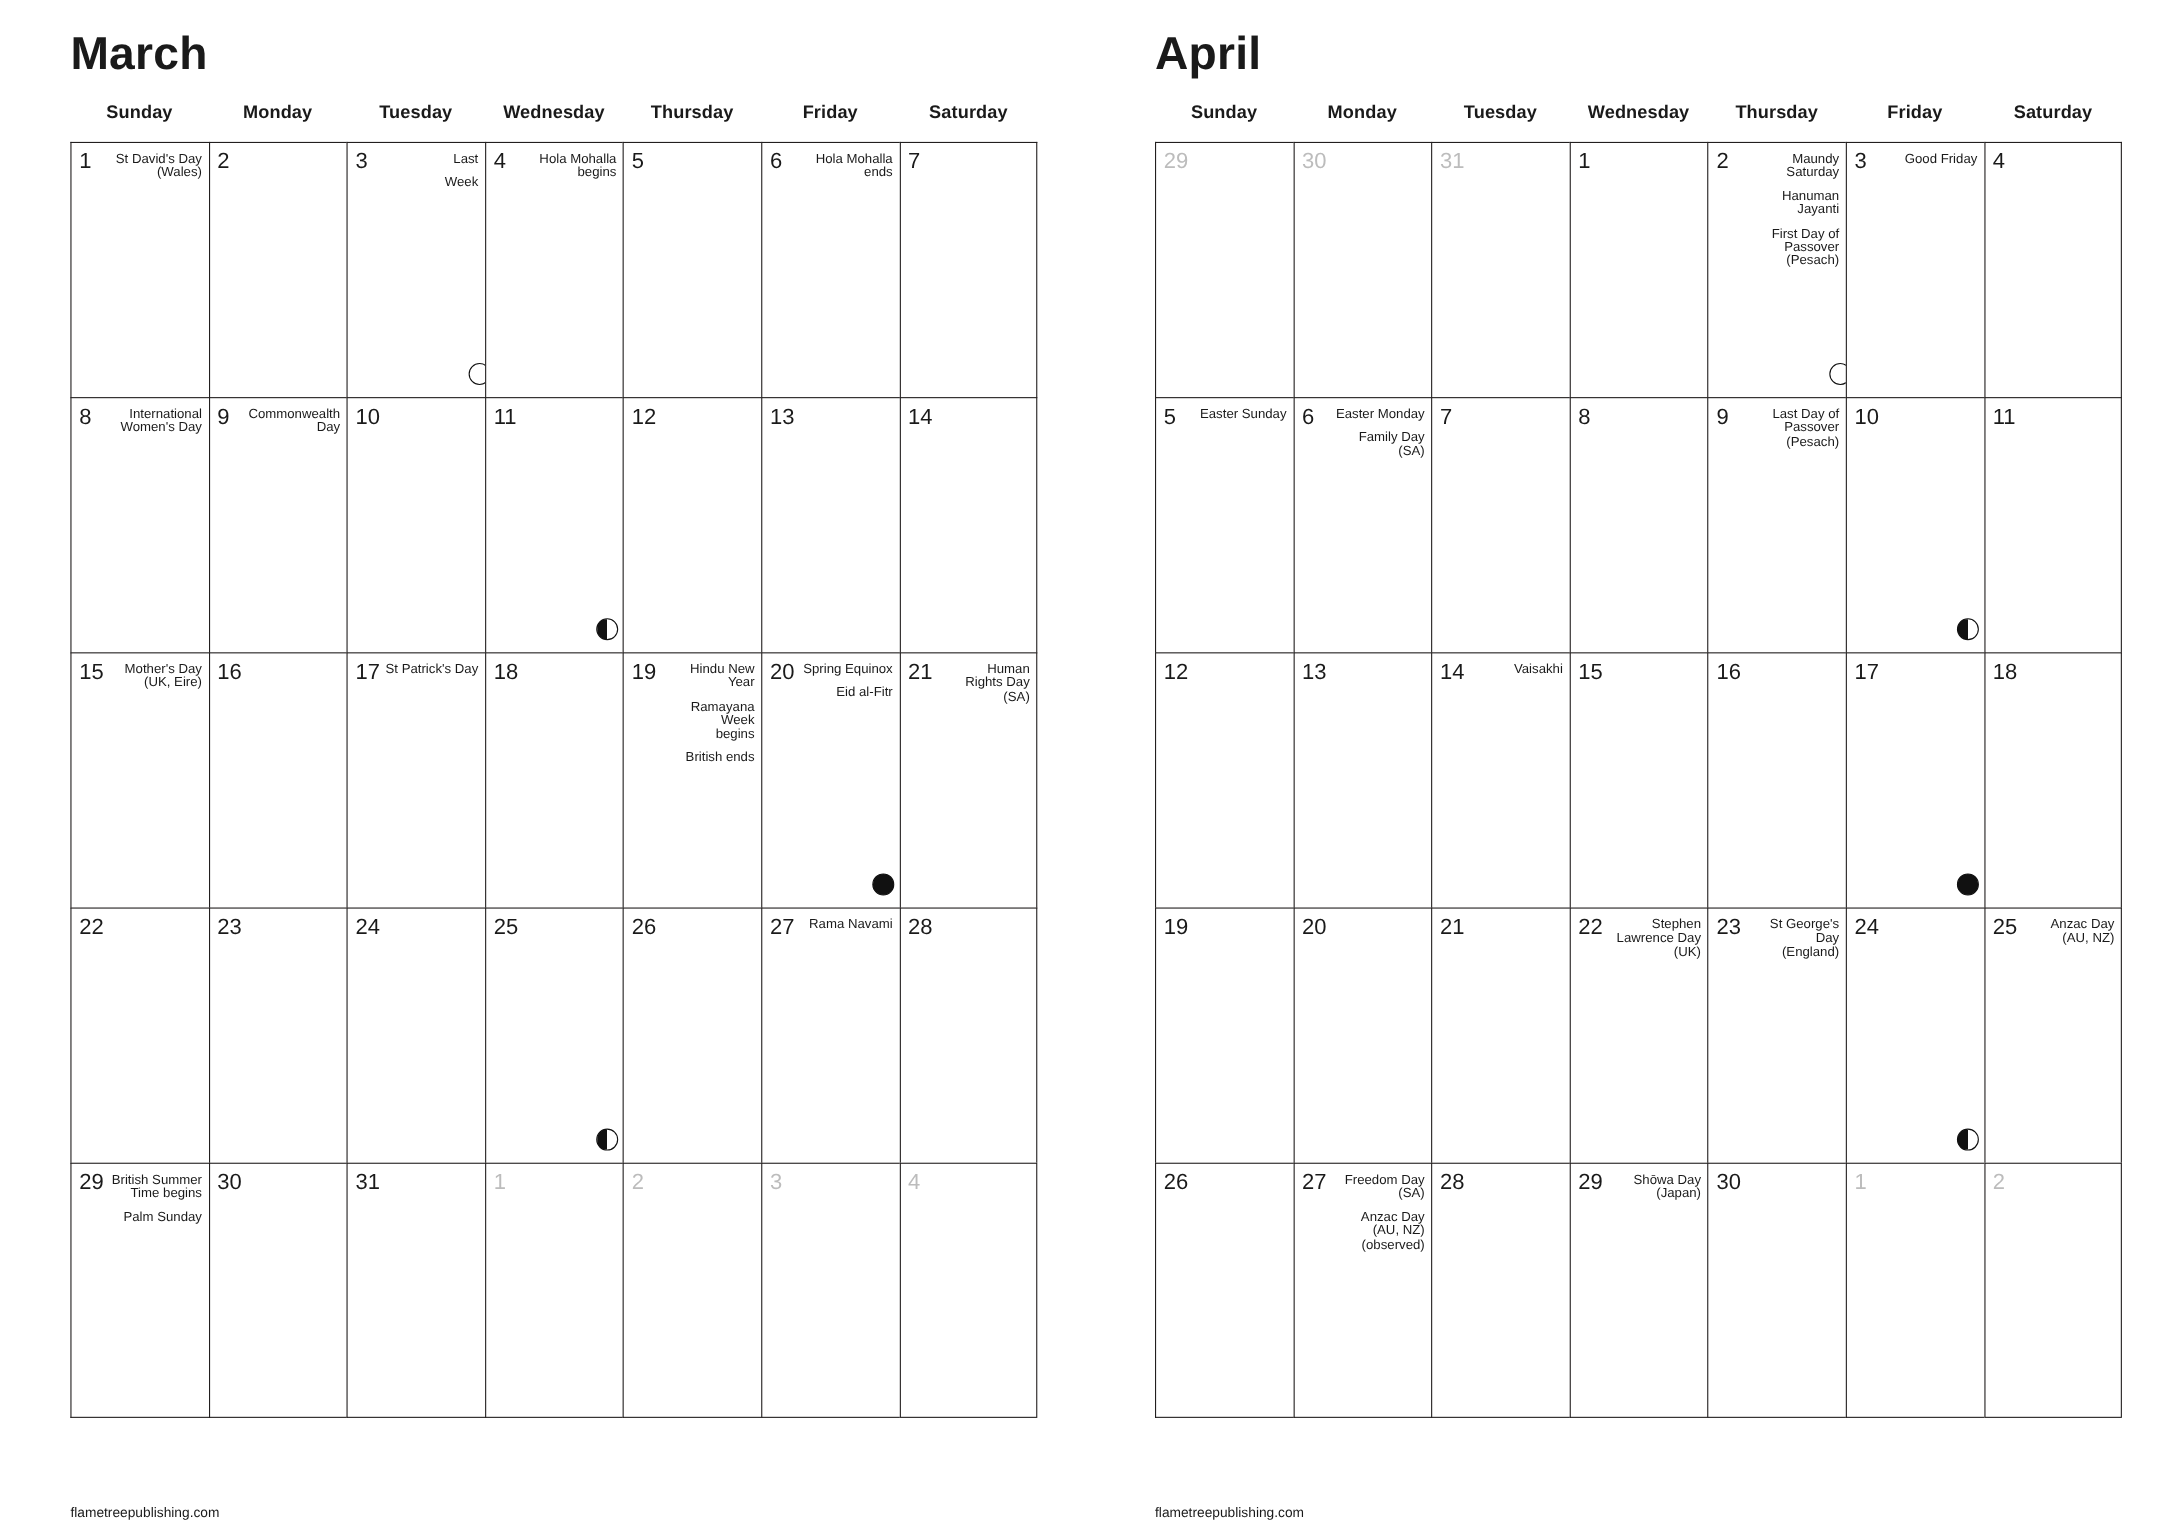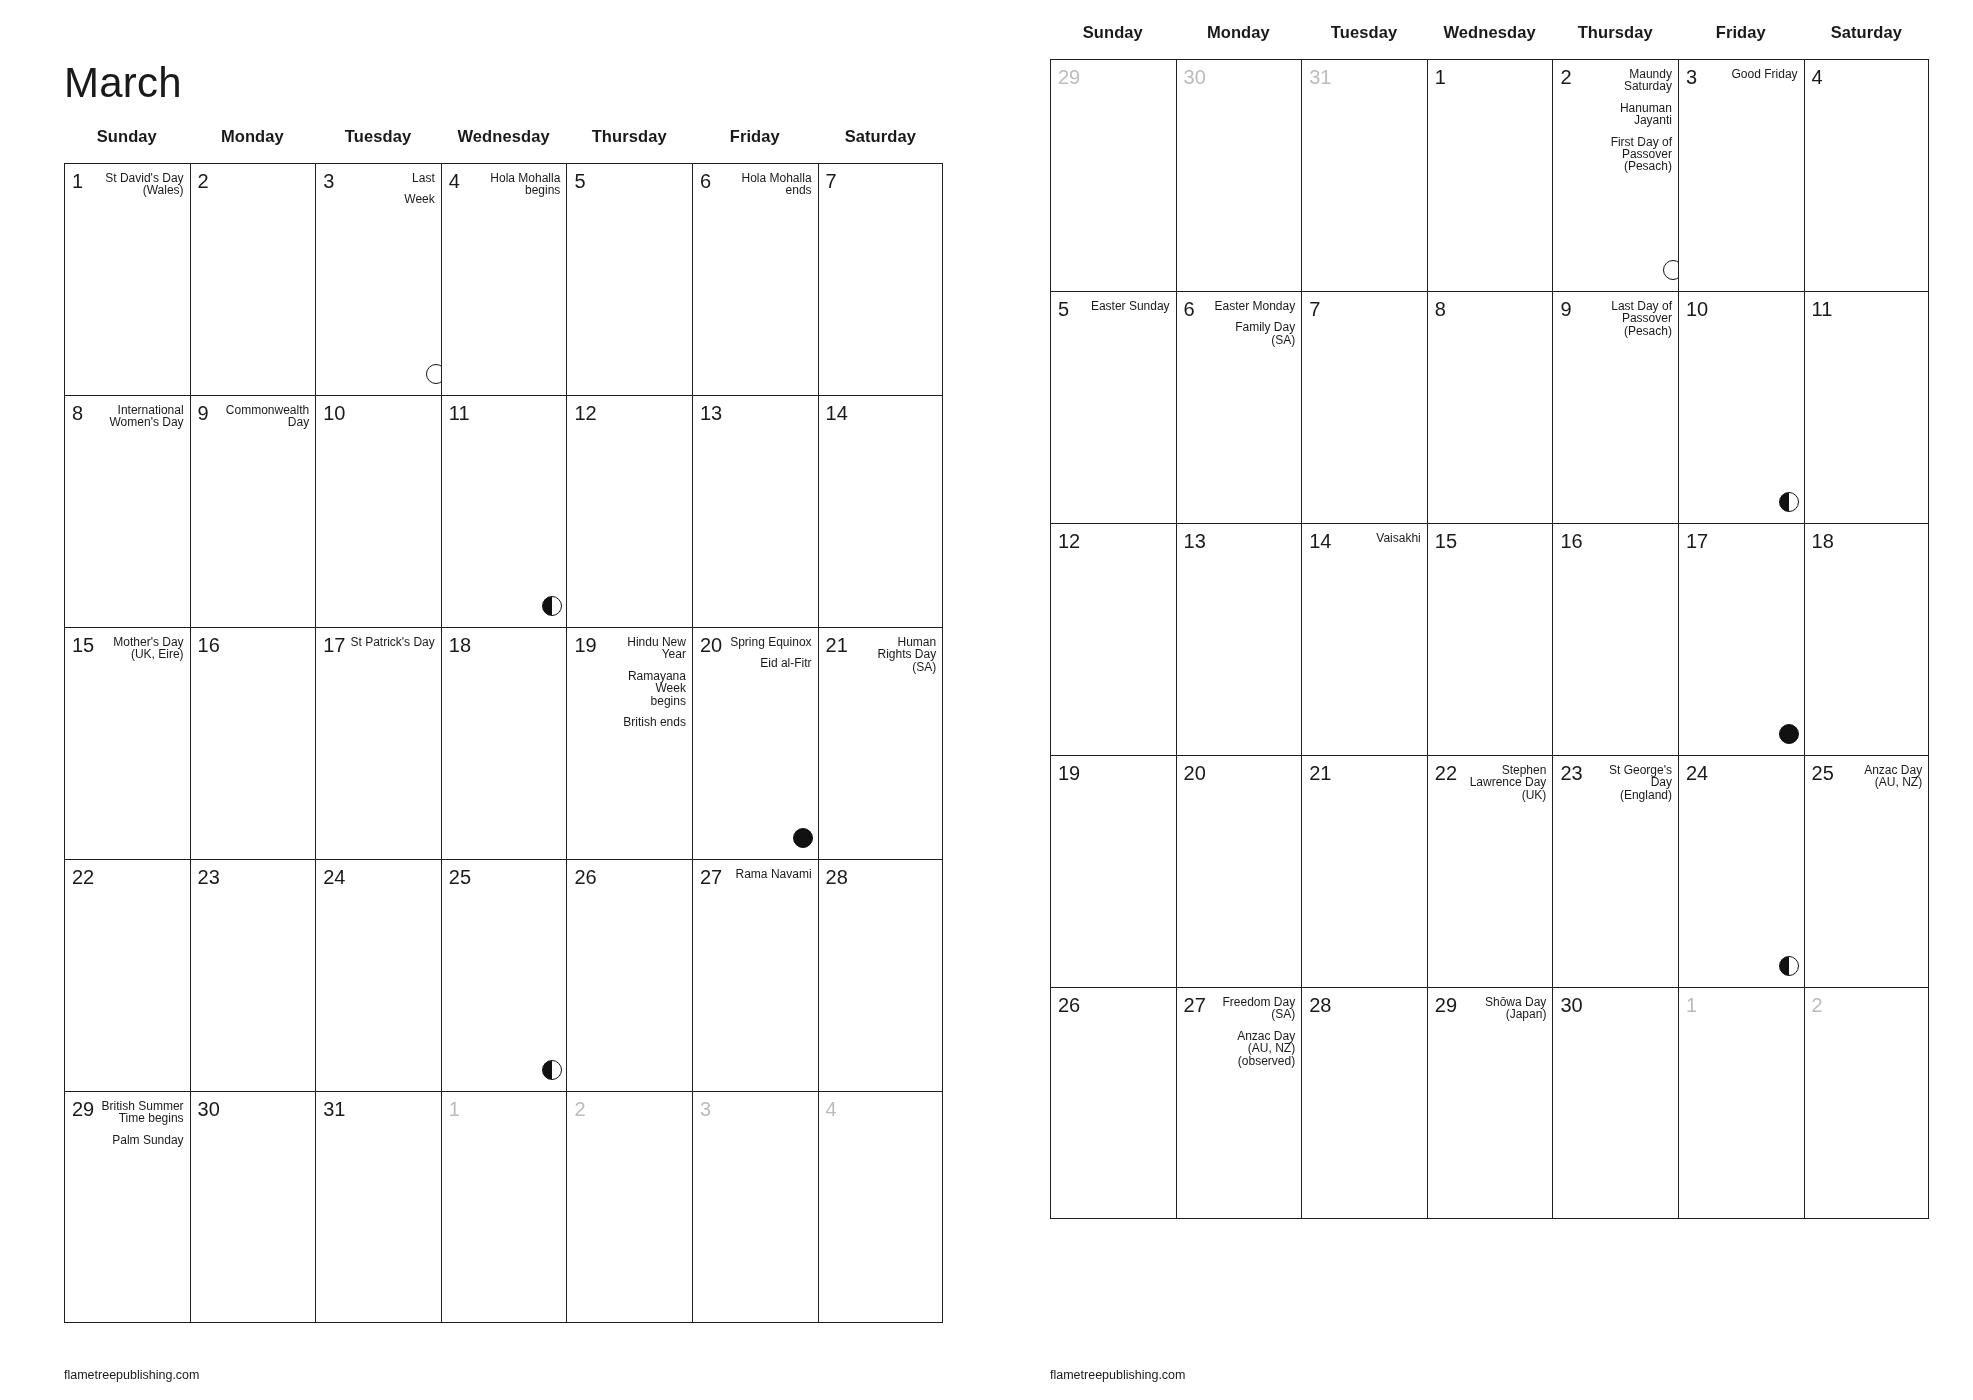--- a/index.html
+++ b/index.html
@@ -35,25 +35,25 @@
   }
   #april-block {
     position: absolute;
     left: 1048px;
     top: 0px;
     width: 880px;
     height: 1400px;
   }
   .month-title {
     font-size: 42px;
-    font-weight: 400;
+    font-weight: 700;
     letter-spacing: 0.2px;
     color: #1a1a1a;
     margin: 0;
-    padding-top: 62px;
+    padding-top: 28px;
     padding-left: 2px;
     line-height: 1;
   }
   .weekday-row {
     display: grid;
     grid-template-columns: repeat(7, 125.6px);
     margin-top: 23px;
     padding-left: 2px;
   }
   .weekday {
@@ -318,20 +318,21 @@
           <div class="daynum">3</div>
         </div>
         <div class="cell muted last-col bottom-row">
           <div class="daynum">4</div>
         </div>
       </div>
     <div class="footer">flametreepublishing.com</div>
   </div>
 
   <div class="month-block" id="april-block">
+    <h1 class="month-title">April</h1>
     <div class="weekday-row">
         <div class="weekday">Sunday</div>
         <div class="weekday">Monday</div>
         <div class="weekday">Tuesday</div>
         <div class="weekday">Wednesday</div>
         <div class="weekday">Thursday</div>
         <div class="weekday">Friday</div>
         <div class="weekday">Saturday</div>
       </div>
     <div class="grid">

